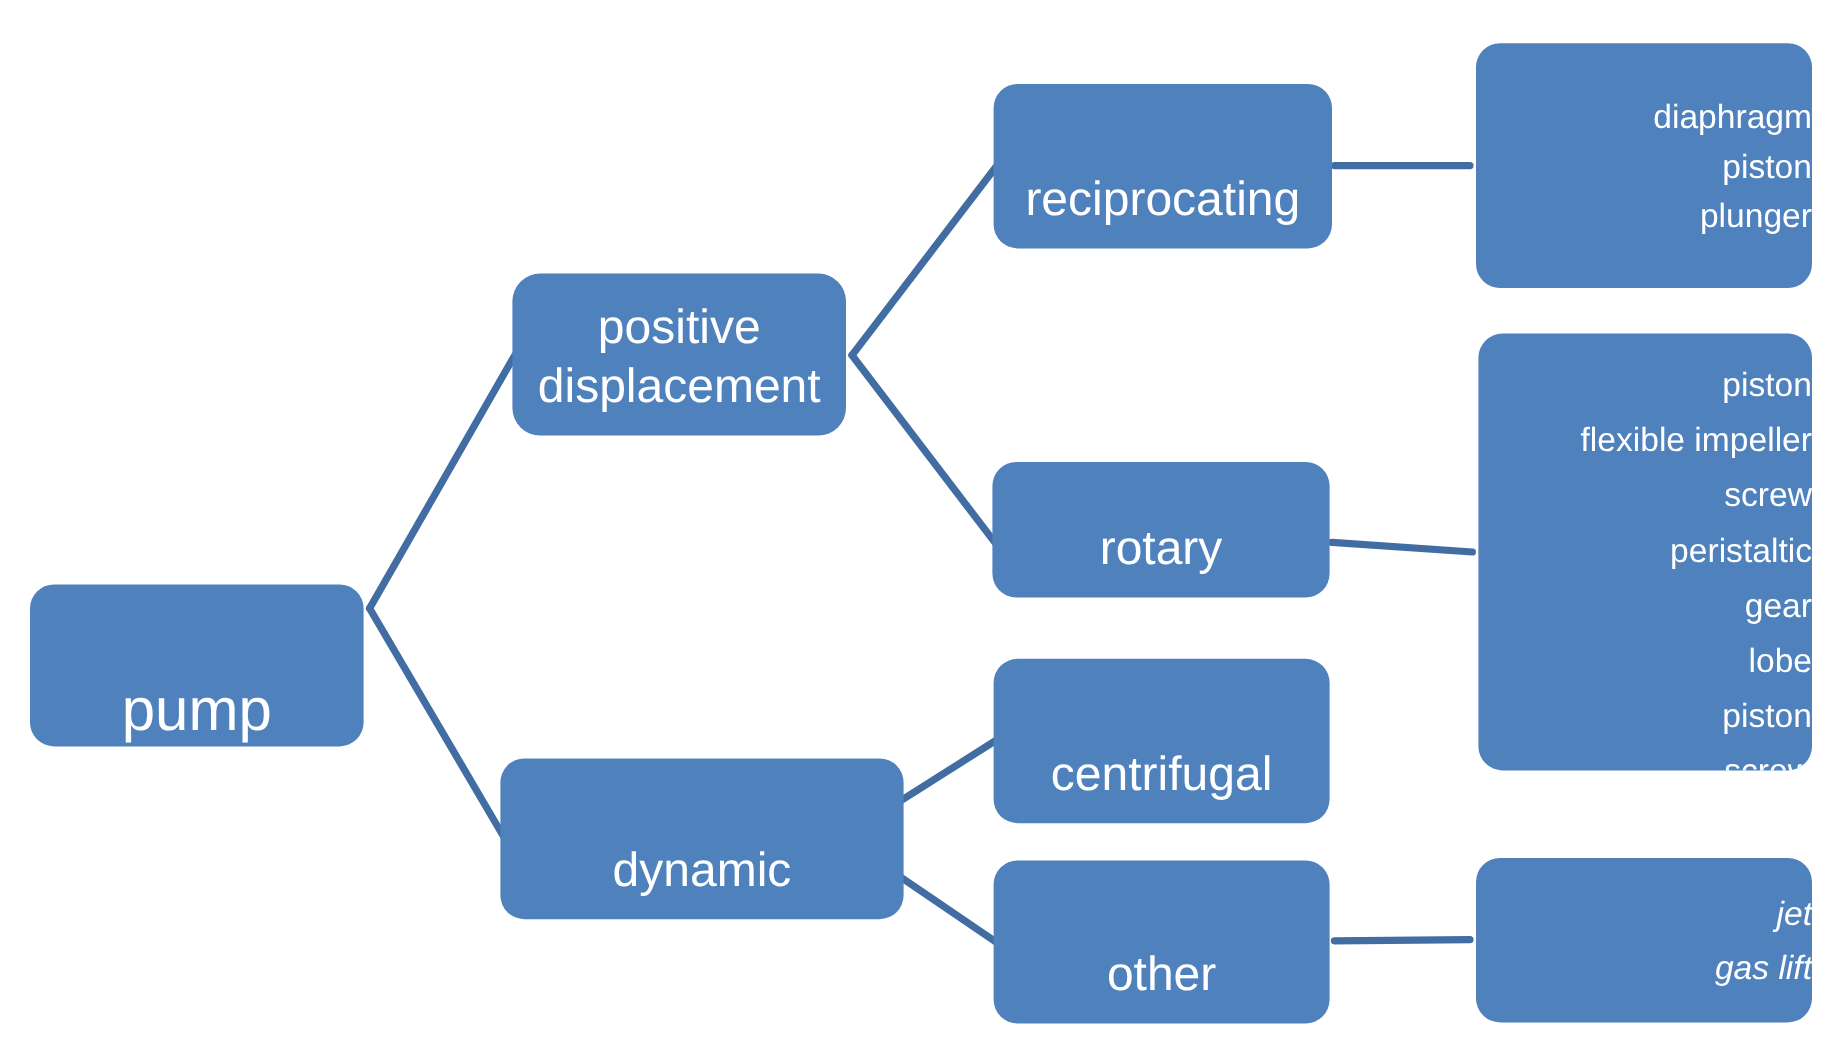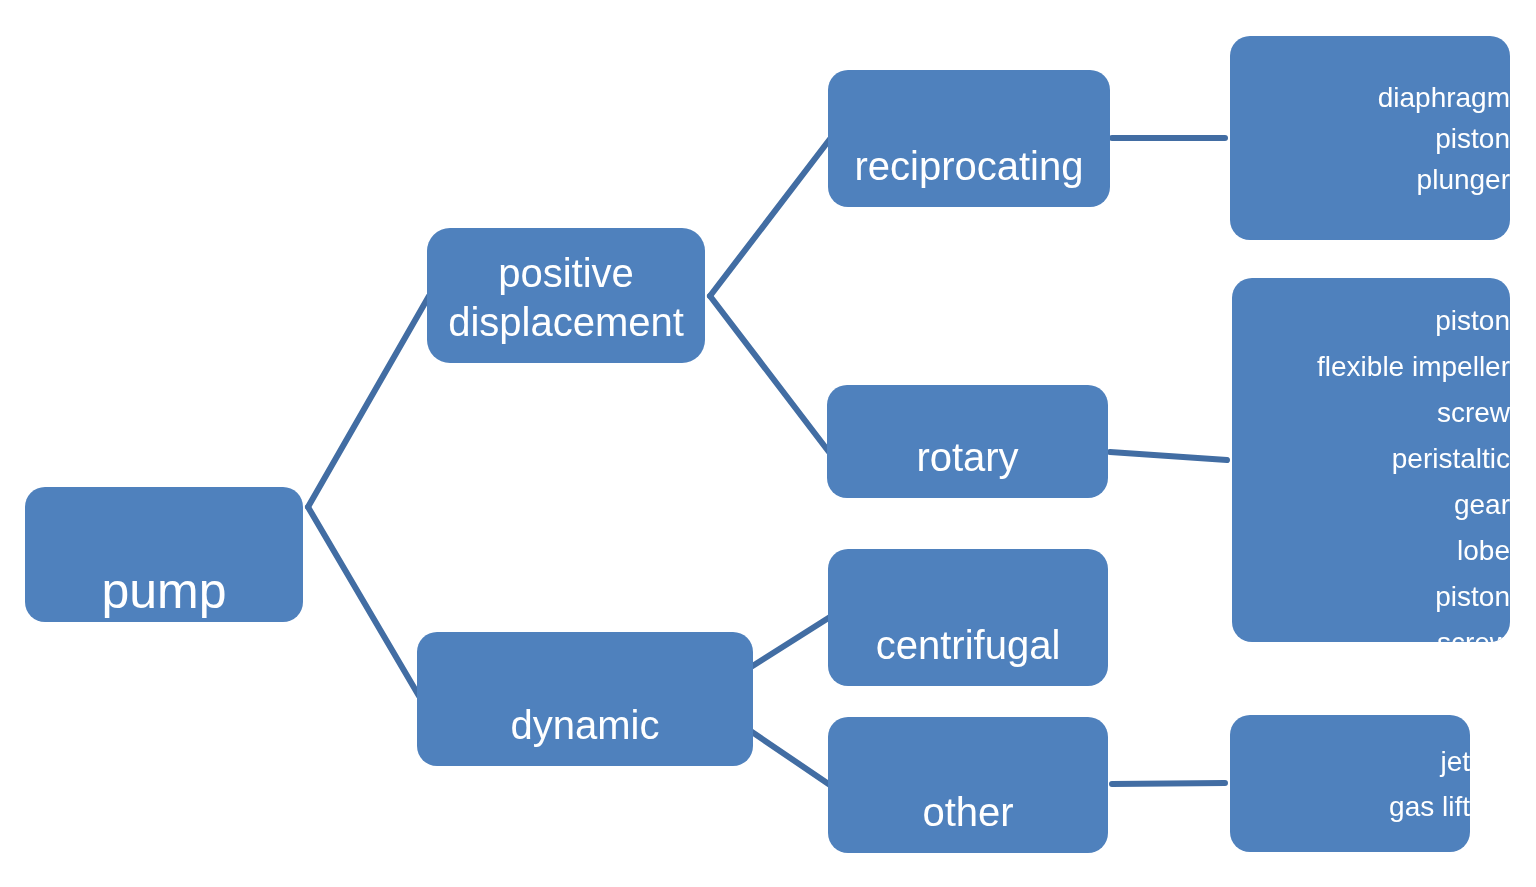--- a/index.html
+++ b/index.html
@@ -54,21 +54,21 @@
 
   #node-pump                  { left: 25px;   top: 440px; width: 278px; height: 135px; }
   #node-positive-displacement { left: 427px;  top: 228px; width: 278px; height: 135px; border-radius: 23px; }
   #node-dynamic               { left: 417px;  top: 632px; width: 336px; height: 134px; }
   #node-reciprocating         { left: 828px;  top: 70px;  width: 282px; height: 137px; }
   #node-rotary                { left: 827px;  top: 385px; width: 281px; height: 113px; }
   #node-centrifugal           { left: 828px;  top: 549px; width: 280px; height: 137px; }
   #node-other                 { left: 828px;  top: 717px; width: 280px; height: 136px; }
   #leaf-reciprocating-types   { left: 1230px; top: 36px;  width: 280px; height: 204px; }
   #leaf-rotary-types          { left: 1232px; top: 278px; width: 278px; height: 364px; }
-  #leaf-other-types           { left: 1230px; top: 715px; width: 240px; height: 137px; }
+  #leaf-other-types           { left: 1230px; top: 715px; width: 280px; height: 137px; font-style: italic; }
 </style>
 </head>
 <body>
 
 <div class="canvas">
 
   <svg class="edges-layer" viewBox="0 0 1536 887" xmlns="http://www.w3.org/2000/svg">
     <line x1="308" y1="507" x2="429" y2="296"></line>
     <line x1="308" y1="507" x2="419" y2="696"></line>
     <line x1="710" y1="296" x2="830" y2="139"></line>

